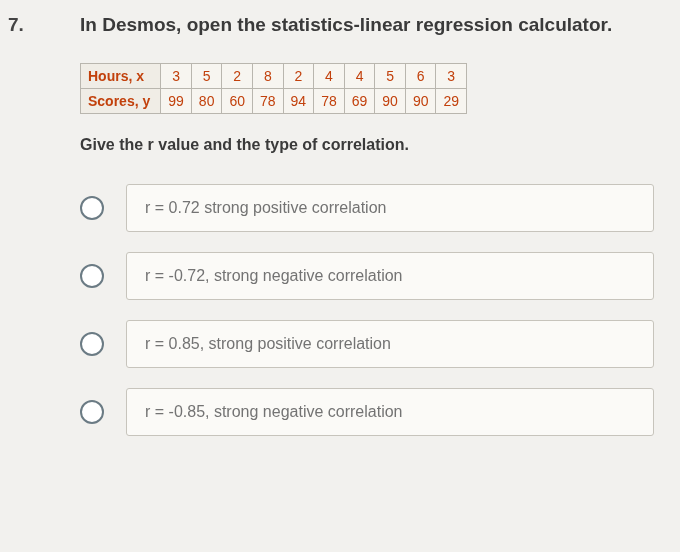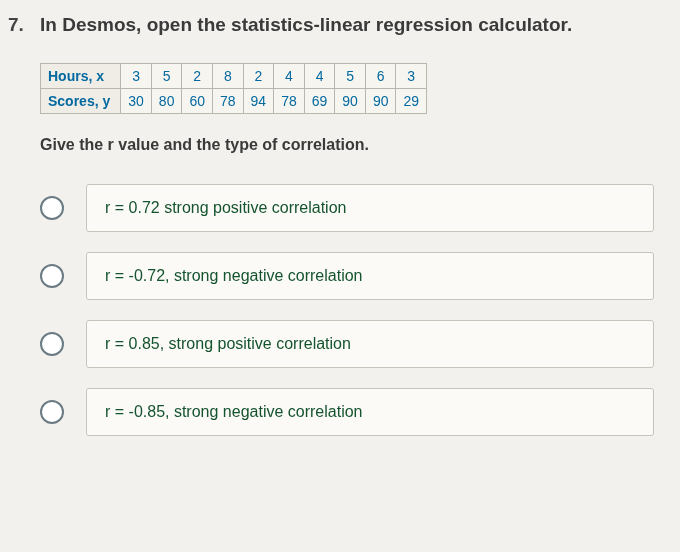--- a/index.html
+++ b/index.html
@@ -22,39 +22,40 @@
     }
     .q-number {
       font-size: 19px;
       font-weight: 600;
       color: #444;
       width: 32px;
       padding-top: 2px;
     }
     .q-body {
       flex: 1;
+      margin-left: 40px;
     }
     .q-title {
       font-size: 19px;
       font-weight: 600;
       color: #3a3a3a;
       margin-bottom: 24px;
       line-height: 1.4;
     }
     table.data-table {
       border-collapse: collapse;
       margin-bottom: 22px;
       background: #f7f5f0;
     }
     table.data-table td {
       border: 1px solid #b9b6ae;
       padding: 4px 7px;
       font-size: 14px;
       text-align: center;
-      color: #0369a1;
+      color: #c2410c;
       min-width: 24px;
     }
     table.data-table td.row-label {
       font-weight: 700;
       text-align: left;
       background: #f0ede6;
       padding-right: 10px;
     }
     .q-prompt {
       font-size: 16px;
@@ -81,21 +82,21 @@
       background: #fff;
       flex-shrink: 0;
     }
     .option-box {
       flex: 1;
       border: 1px solid #c7c4bc;
       background: #fbfaf7;
       border-radius: 3px;
       padding: 14px 18px;
       font-size: 16px;
-      color: #14532d;
+      color: #737373;
     }
   </style>
 </head>
 <body>
 
 <div class="question-container">
   <div class="q-number">7.</div>
   <div class="q-body">
     <div class="q-title">In Desmos, open the statistics-linear regression calculator.</div>
 
@@ -109,21 +110,21 @@
         <td>8</td>
         <td>2</td>
         <td>4</td>
         <td>4</td>
         <td>5</td>
         <td>6</td>
         <td>3</td>
       </tr>
       <tr>
         <td class="row-label">Scores, y</td>
-        <td>30</td>
+        <td>99</td>
         <td>80</td>
         <td>60</td>
         <td>78</td>
         <td>94</td>
         <td>78</td>
         <td>69</td>
         <td>90</td>
         <td>90</td>
         <td>29</td>
       </tr>

